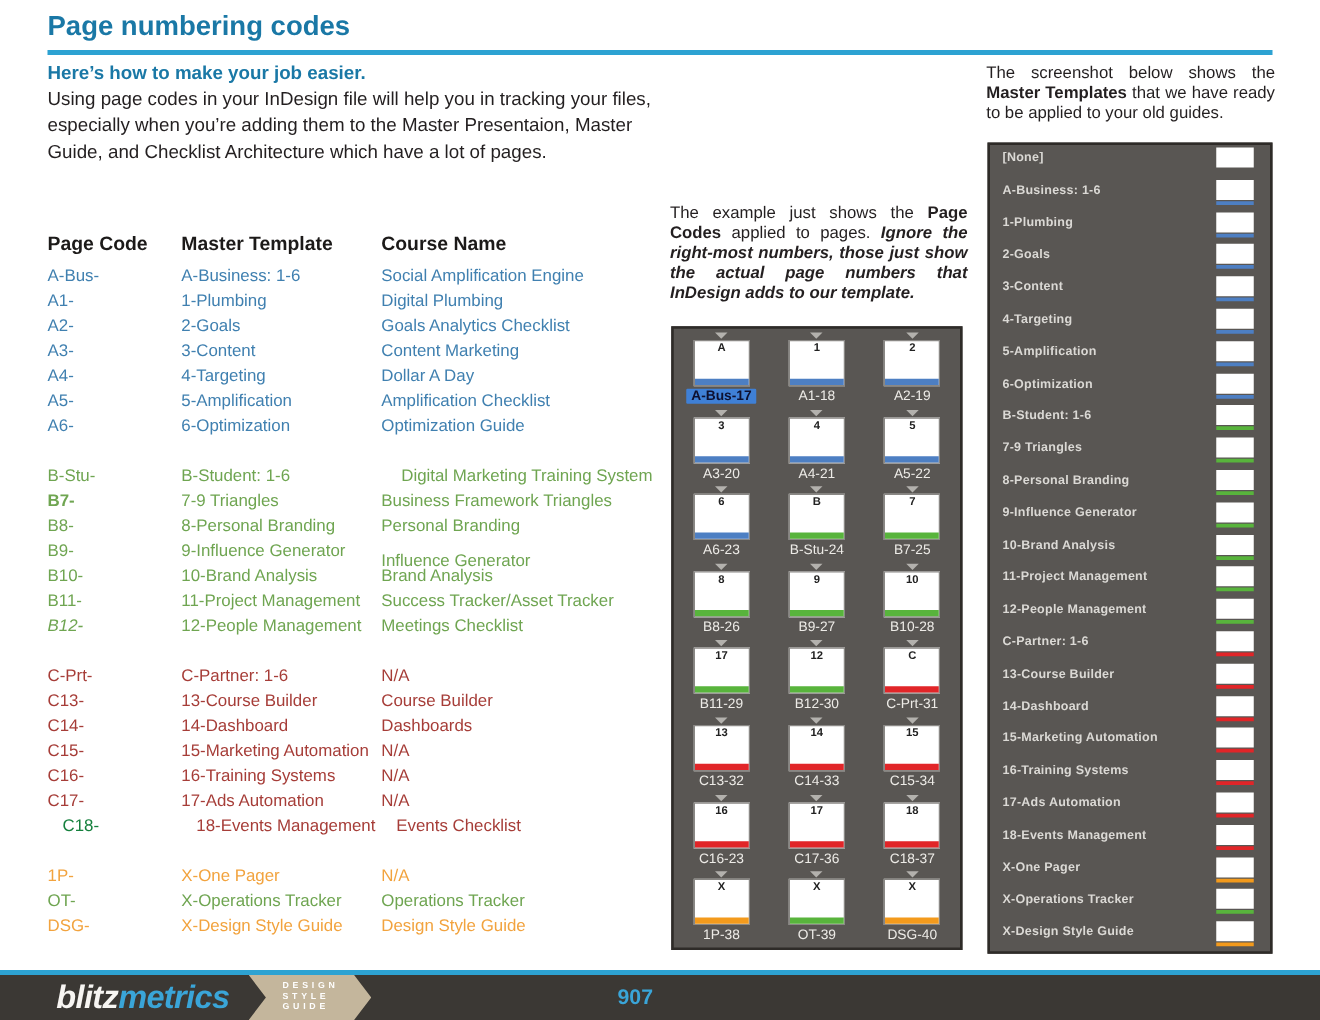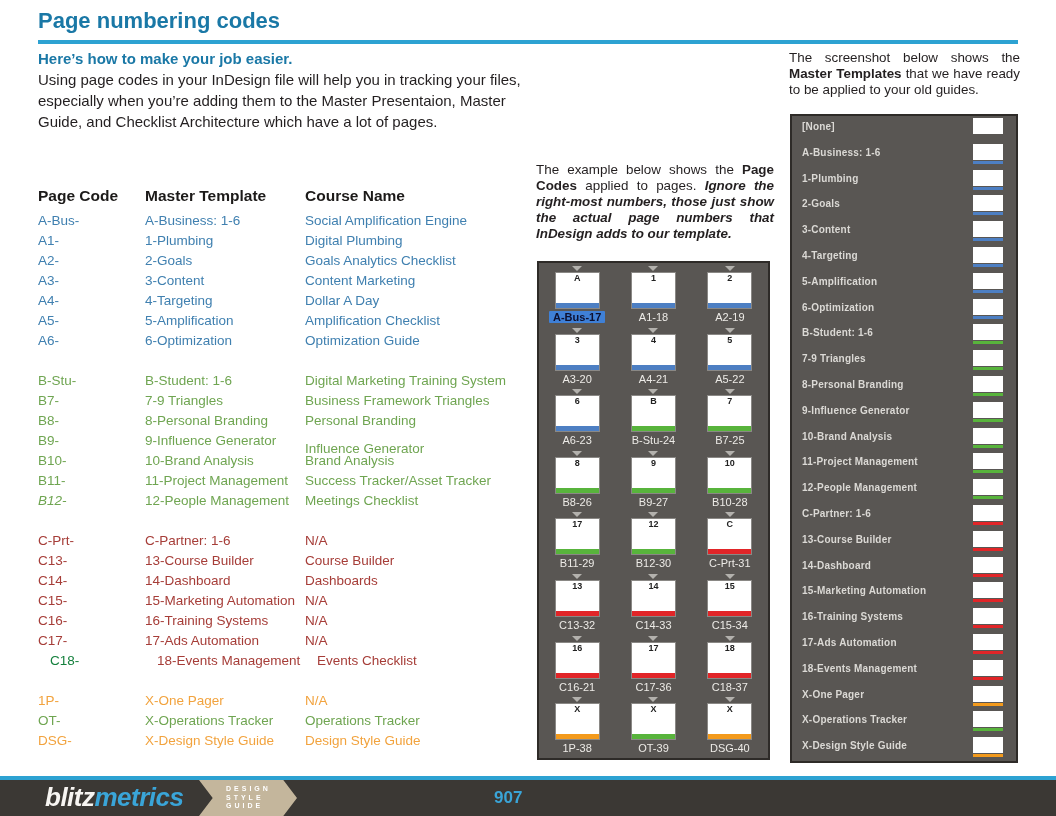--- a/index.html
+++ b/index.html
@@ -113,24 +113,24 @@
           <div class="code-row">
             <span class="cell col-code" style="color: rgb(64, 128, 176);">A6-</span>
             <span class="cell col-template" style="color: rgb(64, 128, 176);">6-Optimization</span>
             <span class="cell col-course" style="color: rgb(64, 128, 176);">Optimization Guide</span>
           </div>
         </div>
         <div class="code-group">
           <div class="code-row">
             <span class="cell col-code" style="color: rgb(111, 165, 81);">B-Stu-</span>
             <span class="cell col-template" style="color: rgb(111, 165, 81);">B-Student: 1-6</span>
-            <span class="cell col-course" style="color: rgb(111, 165, 81);">Digital Marketing Training System</span>
-          </div>
-          <div class="code-row">
-            <span class="cell col-code" style="color: rgb(111, 165, 81);">B7-</span>
+            <span class="cell col-course" style="color: rgb(111, 165, 81); text-align: center;">Digital Marketing Training System</span>
+          </div>
+          <div class="code-row">
+            <span class="cell col-code" style="color: rgb(111, 165, 81); font-weight: bold;">B7-</span>
             <span class="cell col-template" style="color: rgb(111, 165, 81);">7-9 Triangles</span>
             <span class="cell col-course" style="color: rgb(111, 165, 81);">Business Framework Triangles</span>
           </div>
           <div class="code-row">
             <span class="cell col-code" style="color: rgb(111, 165, 81);">B8-</span>
             <span class="cell col-template" style="color: rgb(111, 165, 81);">8-Personal Branding</span>
             <span class="cell col-course" style="color: rgb(111, 165, 81);">Personal Branding</span>
           </div>
           <div class="code-row">
             <span class="cell col-code" style="color: rgb(111, 165, 81);">B9-</span>
@@ -203,21 +203,21 @@
           </div>
           <div class="code-row">
             <span class="cell col-code" style="color: rgb(242, 163, 62);">DSG-</span>
             <span class="cell col-template" style="color: rgb(242, 163, 62);">X-Design Style Guide</span>
             <span class="cell col-course" style="color: rgb(242, 163, 62);">Design Style Guide</span>
           </div>
         </div>
       </div>
   </div>
 
-  <p class="example-note"><span>The example below shows the </span><span class="seg-b">Page Codes</span><span> applied to pages. </span><span class="seg-bi">Ignore the right-most numbers, those just show the actual page numbers that InDesign adds to our template.</span></p>
+  <p class="example-note"><span>The example just shows the </span><span class="seg-b">Page Codes</span><span> applied to pages. </span><span class="seg-bi">Ignore the right-most numbers, those just show the actual page numbers that InDesign adds to our template.</span></p>
 
   <div class="pages-panel">
     <div class="pages-grid">
         <div class="page-cell">
           <div class="thumb-arrow"></div>
           <div class="page-thumb">
             <div class="master-letter">A</div>
             <div class="thumb-bar" style="background: rgb(77, 127, 195);"></div>
           </div>
           <div class="page-label selected">A-Bus-17</div>
@@ -357,21 +357,21 @@
             <div class="thumb-bar" style="background: rgb(225, 37, 40);"></div>
           </div>
           <div class="page-label">C15-34</div>
         </div>
         <div class="page-cell">
           <div class="thumb-arrow"></div>
           <div class="page-thumb">
             <div class="master-letter">16</div>
             <div class="thumb-bar" style="background: rgb(225, 37, 40);"></div>
           </div>
-          <div class="page-label">C16-21</div>
+          <div class="page-label">C16-23</div>
         </div>
         <div class="page-cell">
           <div class="thumb-arrow"></div>
           <div class="page-thumb">
             <div class="master-letter">17</div>
             <div class="thumb-bar" style="background: rgb(225, 37, 40);"></div>
           </div>
           <div class="page-label">C17-36</div>
         </div>
         <div class="page-cell">

